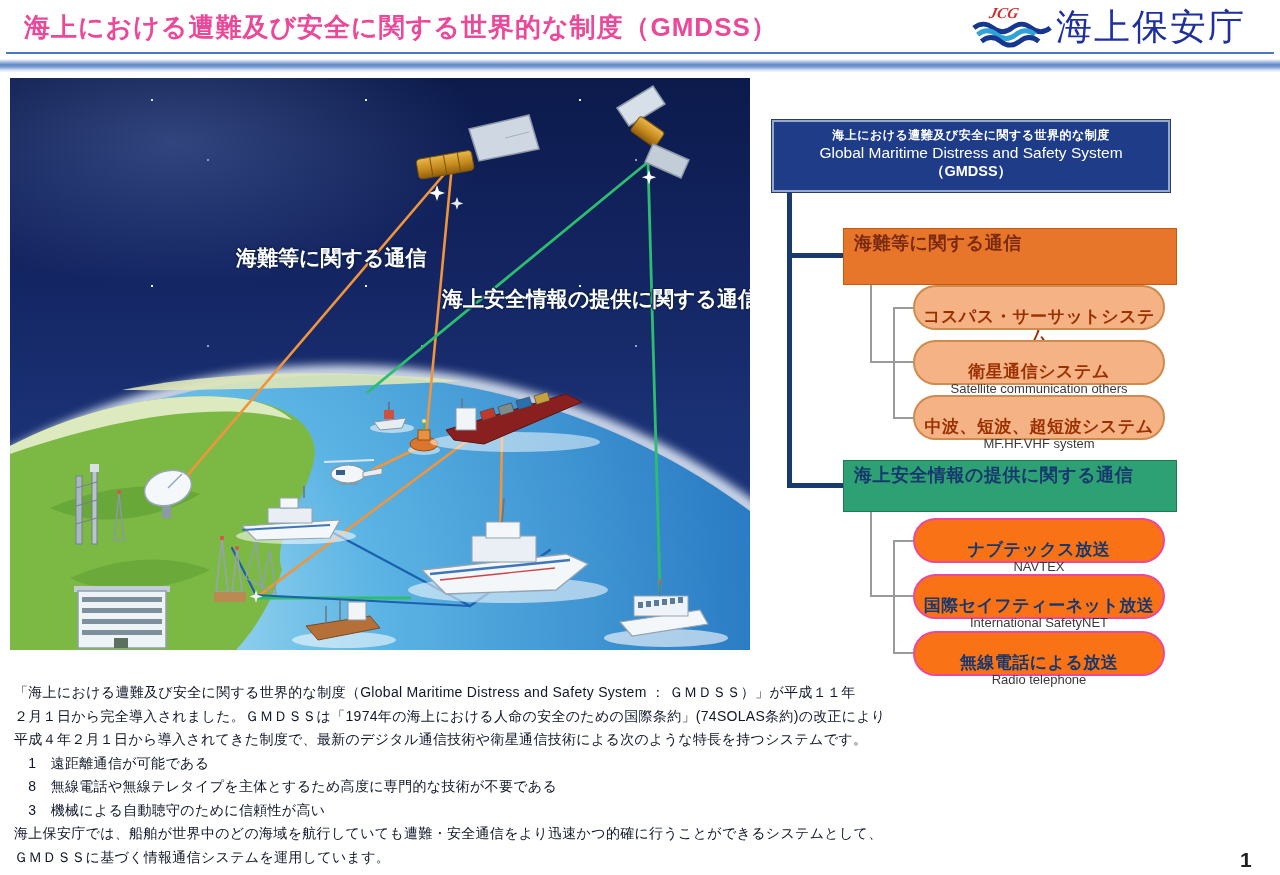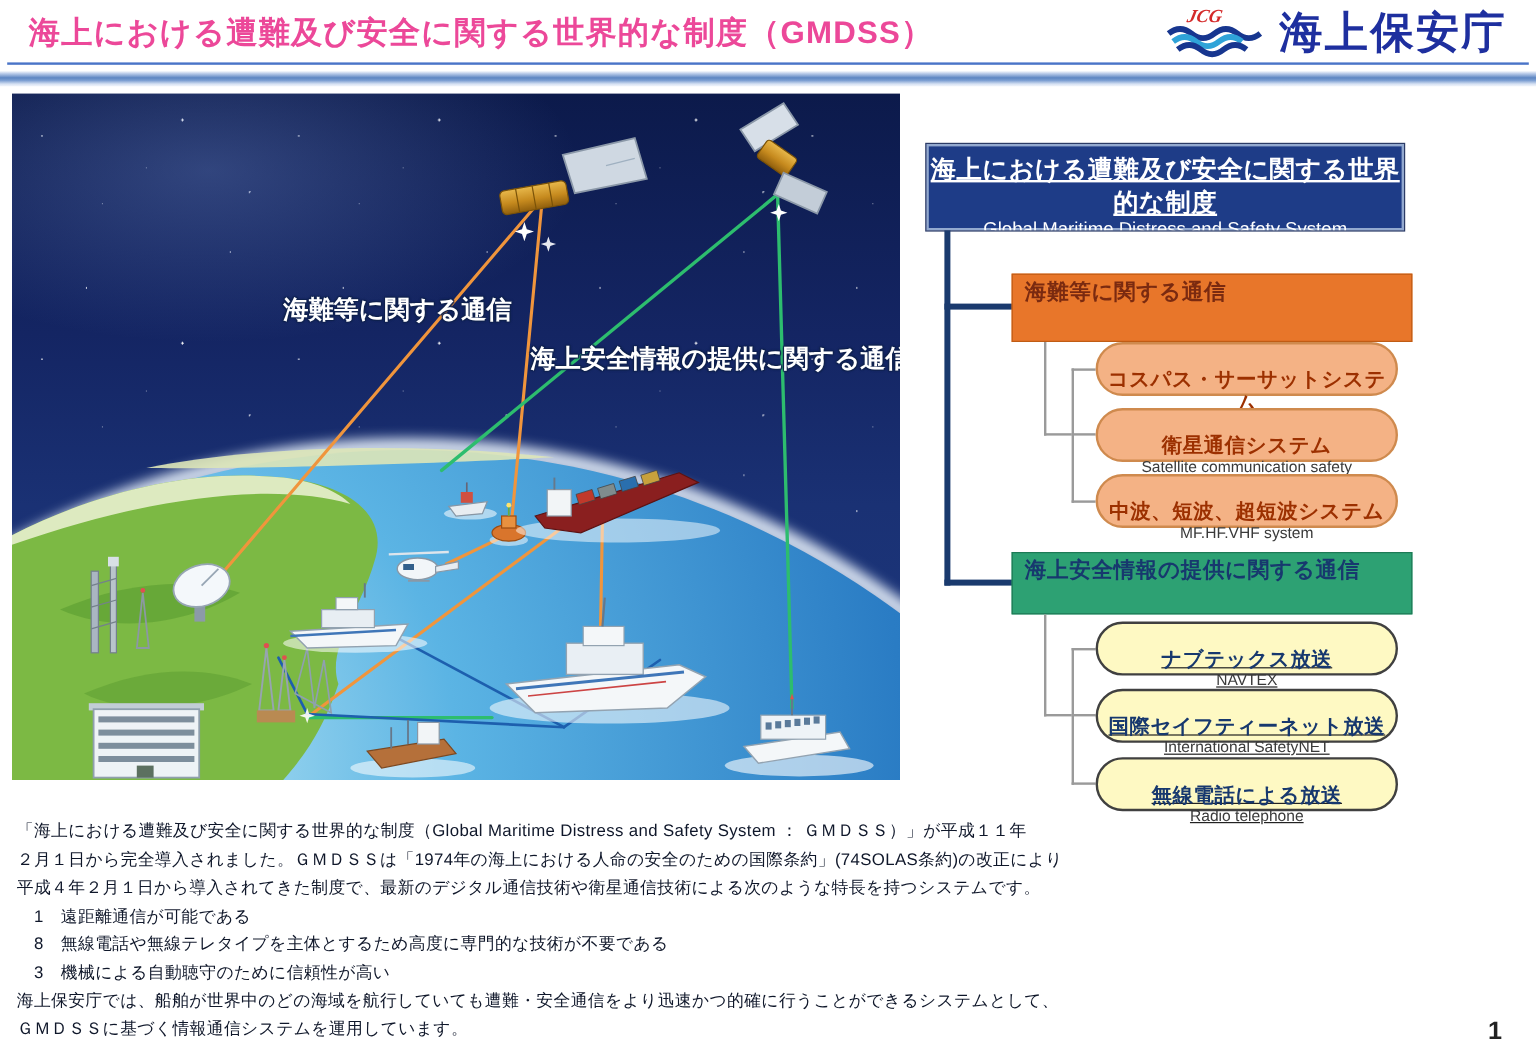--- a/index.html
+++ b/index.html
@@ -8,21 +8,21 @@
     position:relative; background:#ffffff; overflow:hidden;
     font-family:"Liberation Sans", sans-serif; color:#222;
   }
   
   .page-title{
     position:absolute; left:24px; top:10px; width:950px;
     font-size:26px; font-weight:bold; color:#ec4899; letter-spacing:1px; white-space:nowrap;
   }
   .logo-wrap{ position:absolute; right:10px; top:2px; width:300px; height:50px; display:flex; align-items:center; }
   .logo-mark{ width:86px; height:48px; }
-  .agency-name{ font-size:36px; font-weight:bold; color:#1e2f9f; letter-spacing:2px; white-space:nowrap;margin-left:10px; }
+  .agency-name{ font-size:36px; font-weight:normal; color:#1e2f9f; letter-spacing:2px; white-space:nowrap; }
   .rule-thin{ position:absolute; left:6px; right:6px; top:52px; height:2px; background:#4a74c8; }
   .rule-bar{
     position:absolute; left:0; top:59px; width:1280px; height:13px;
     background:linear-gradient(180deg,#ffffff 0%,#b9cbe9 18%,#5d86c2 45%,#7d9fd2 62%,#d7e2f3 85%,#f2f6fc 100%);
   }
   
   .illus{
     position:absolute; left:10px; top:78px; width:740px; height:572px; overflow:hidden;
     background:linear-gradient(180deg,#0c1a4b 0%,#142563 35%,#1a3174 60%,#1d3a80 100%);
   }
@@ -50,41 +50,41 @@
   .illus-label.distress{ left:226px; top:166px; font-size:21px; }
   .illus-label.safety{ left:432px; top:207px; font-size:21px; }
   
   .diagram{ position:absolute; left:770px; top:115px; width:412px; height:562px; }
   .diagram .abs{ position:absolute; }
   .root-box{
     left:2px; top:5px; width:398px; height:72px; background:#1e3c87;
     border:2px solid #93a9cf; outline:1px solid #2b3b66;
     color:#fff; text-align:center; padding-top:5px;
   }
-  .root-box .ja{ font-size:21px; font-weight:bold; letter-spacing:.5px;text-decoration:underline; }
+  .root-box .ja{ font-size:12px; font-weight:bold; letter-spacing:.5px; }
   .root-box .en{ font-size:15.5px; font-weight:normal; }
   .root-box .ab{ font-size:14.5px; font-weight:bold; }
   .tree-thick{ background:#1a3a6e; }
   .tree-thin{ background:#9a9a9a; }
   .grp-head{ left:73px; width:334px; padding:3px 0 0 10px; }
   .grp-head .ja{ font-size:18px; font-weight:bold; line-height:22px; letter-spacing:.5px;}
   .grp-head .en{ font-size:12.5px; color:#ffffff; line-height:14px; }
   .grp-head.distress{ top:113px; height:57px; background:#e8762a; border:1px solid #c05c14; }
   .grp-head.distress .ja{ color:#7a2a10; }
   .grp-head.safety{ top:345px; height:52px; background:#2da173; border:1px solid #1d7a55; }
   .grp-head.safety .ja{ color:#17386e; }
   .pill{
     left:143px; width:252px; height:45px; border-radius:23px;
     text-align:center; padding-top:20px;
   }
   .pill .ja{ font-size:17px; font-weight:bold; line-height:20px; letter-spacing:.5px; }
   .pill .en{ font-size:13px; line-height:14px; color:#3a3a3a; }
   .pill.orange{ background:#f4b285; border:2px solid #cf8a4e; }
   .pill.orange .ja{ color:#9c3000; }
-  .pill.green{ background:#fef9c3; border:2px solid #404040;text-decoration:underline; }
+  .pill.green{ background:#f97316; border:2px solid #ec4899; }
   .pill.green .ja{ color:#17386e; }
   
   .body-text{ position:absolute; left:14px; top:681px; width:1256px; }
   .body-text .line{
     font-size:14px; line-height:23.5px; color:#0f172a; letter-spacing:.3px; white-space:nowrap;
   }
   .page-number{ position:absolute; left:1240px; top:848px; font-size:21px; font-weight:bold; color:#222; }
 </style>
 </head>
 <body>
@@ -315,21 +315,21 @@
   <div class="abs tree-thin" style="left:123px;top:192px;width:20px;height:2px;"></div>
   <div class="abs tree-thin" style="left:123px;top:246px;width:20px;height:2px;"></div>
   <div class="abs tree-thin" style="left:123px;top:302px;width:20px;height:2px;"></div>
 
   <div class="abs pill orange" style="top:170px;">
     <div class="ja">コスパス・サーサットシステム</div>
     <div class="en">Cospas-Sarsat system</div>
   </div>
   <div class="abs pill orange" style="top:225px;">
     <div class="ja">衛星通信システム</div>
-    <div class="en">Satellite communication safety</div>
+    <div class="en">Satellite communication others</div>
   </div>
   <div class="abs pill orange" style="top:280px;">
     <div class="ja">中波、短波、超短波システム</div>
     <div class="en">MF.HF.VHF system</div>
   </div>
 
   <div class="abs grp-head safety">
     <div class="ja">海上安全情報の提供に関する通信</div>
   </div>
   <div class="abs tree-thin" style="left:100px;top:397px;width:2px;height:85px;"></div>

